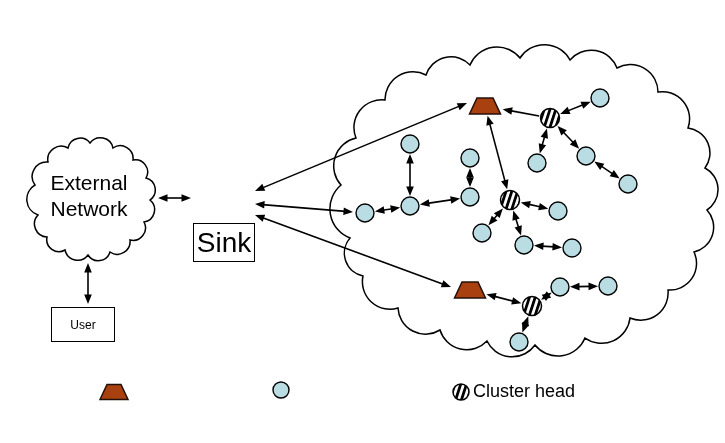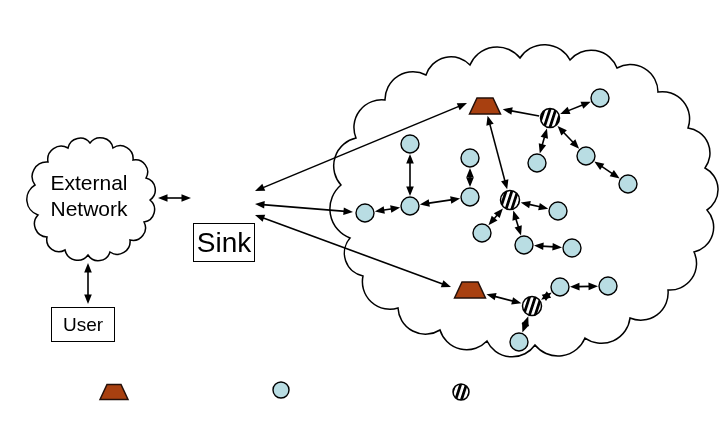--- a/index.html
+++ b/index.html
@@ -4,21 +4,21 @@
 <style>
   html,body{margin:0;padding:0;background:#fff;}
   .stage{position:relative;width:725px;height:443px;background:#fff;overflow:hidden;
          font-family:"Liberation Sans",sans-serif;color:#000;}
   .stage svg{position:absolute;left:0;top:0;}
   .lbl{position:absolute;text-align:center;}
   .ext-lbl{left:28px;top:170px;width:122px;font-size:21px;line-height:26px;}
   .box{position:absolute;background:#fff;border:1.6px solid #000;display:flex;
        align-items:center;justify-content:center;}
   .sink-box{left:193px;top:183px;width:60px;height:37px;font-size:28px;margin-top:40px;}
-  .user-box{left:51px;top:307px;width:62px;height:33px;font-size:19px;}
+  .user-box{left:51px;top:307px;width:62px;height:33px;font-size:12px;}
   .leg-lbl{position:absolute;top:380px;height:22px;line-height:22px;font-size:18px;white-space:nowrap;}
 </style>
 </head>
 <body>
 
 <div class="stage">
   <svg width="725" height="443" viewBox="0 0 725 443">
     <defs>
       <pattern id="hatch" width="5.5" height="5.5" patternUnits="userSpaceOnUse" patternTransform="rotate(18)">
         <rect width="5.5" height="5.5" fill="#ffffff"></rect>
@@ -135,13 +135,14 @@
   </div>
 
   <div class="box sink-box">
     <span>Sink</span>
   </div>
 
   <div class="box user-box">
     <span>User</span>
   </div>
 
+  <div class="leg-lbl" style="left:473px">Cluster head</div>
 </div>
 
 </body></html>

